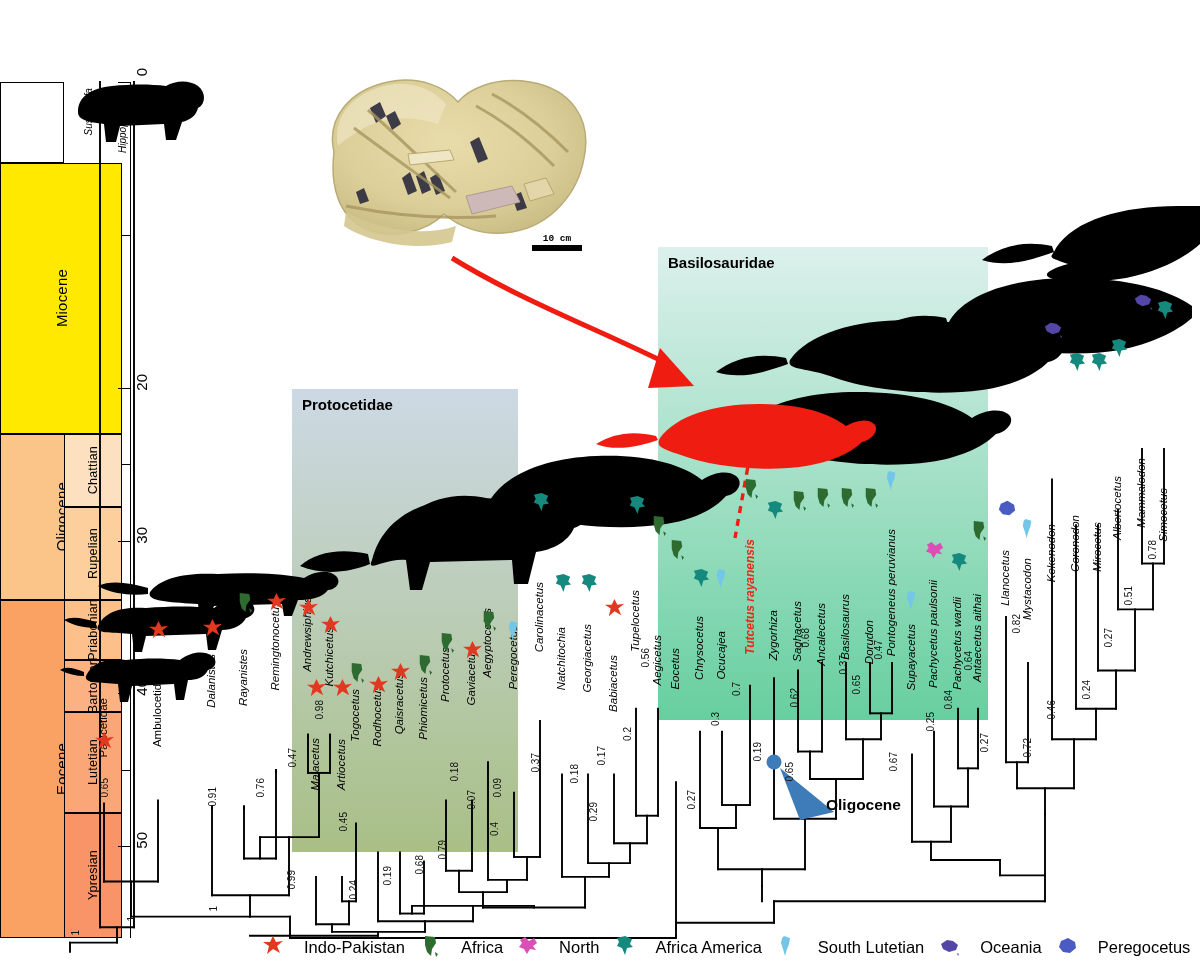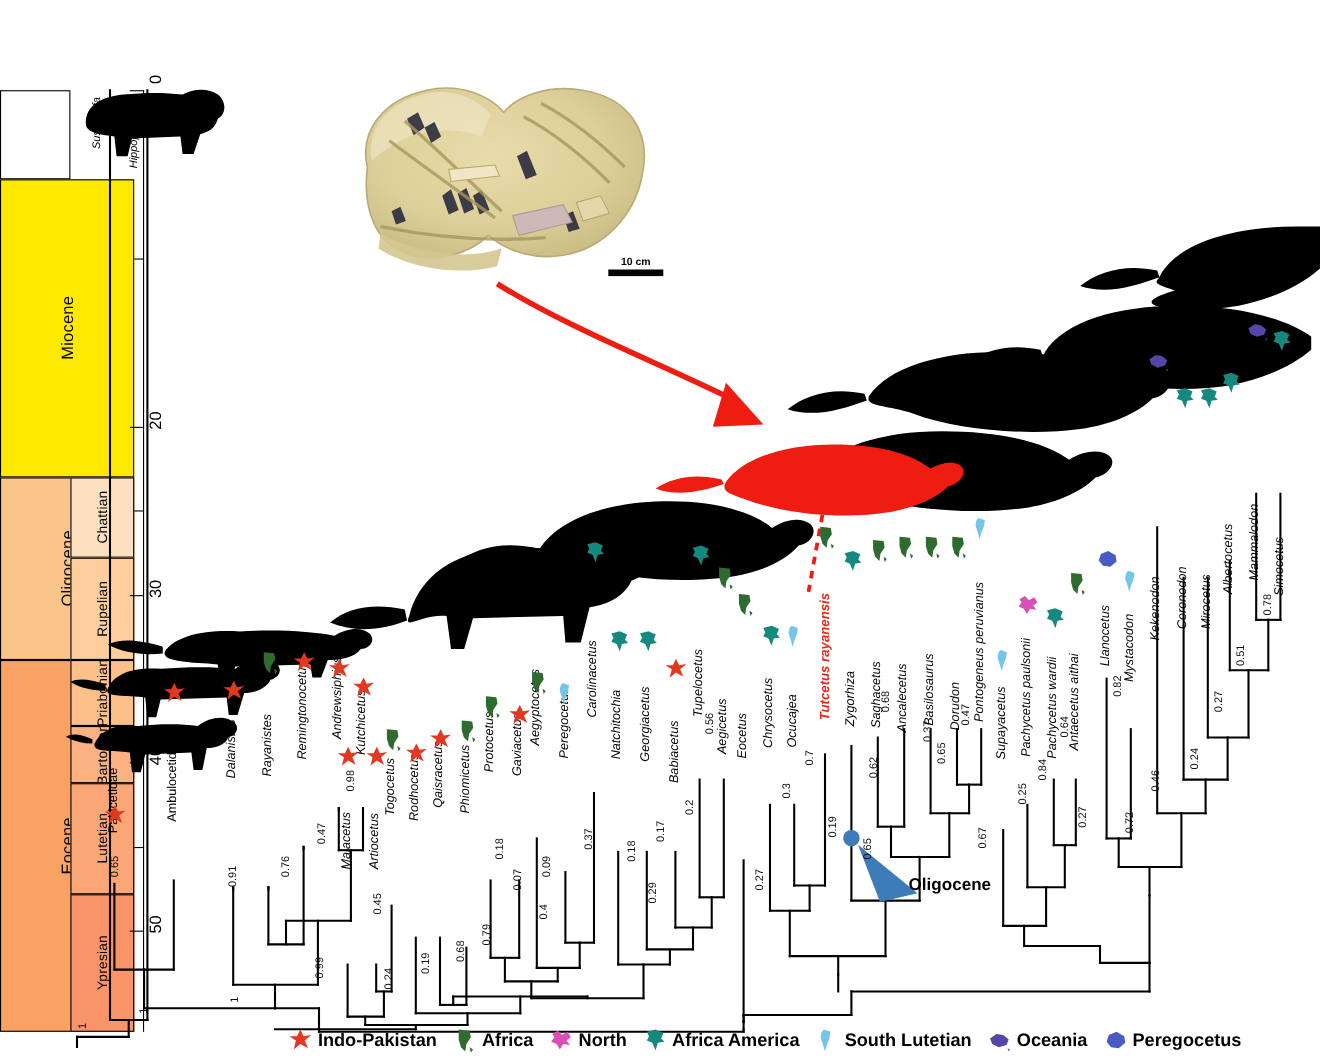--- a/index.html
+++ b/index.html
@@ -38,38 +38,44 @@
   
   .sup{position:absolute;writing-mode:vertical-rl;transform:rotate(180deg);
        font-size:10px;white-space:nowrap;color:#111;}
 
   
   .geo{position:absolute;line-height:0;}
 
   
   #legend{position:absolute;left:262px;top:930px;width:938px;height:32px;
           display:flex;align-items:center;gap:0px;}
-  .lgitem{display:flex;align-items:center;gap:5px;margin-right:14px;font-weight:bold;}
+  .lgitem{display:flex;align-items:flex-end;gap:20px;margin-right:14px;}
   .lgitem .lab{font-size:16.5px;white-space:nowrap;}
 
   
   #fossil{position:absolute;left:316px;top:66px;width:282px;height:186px;}
-  #scalebar{position:absolute;left:553px;top:233px;width:50px;}
+  #scalebar{position:absolute;left:532px;top:233px;width:50px;font-family:Liberation Mono, monospace;}
   #scalebar .sbtxt{font-size:9.5px;font-weight:bold;text-align:center;}
   #scalebar .sbbar{height:6px;background:#000;margin-top:1px;}
 
   
   #pelag-label{position:absolute;left:826px;top:796px;font-size:15.5px;
                font-weight:bold;white-space:nowrap;}
 </style>
 </head>
 <body>
 
 <div id="stage">
 
+    <div class="cladebox" style="left: 658px; top: 247px; width: 330px; height: 473px; background: linear-gradient(rgb(220, 240, 236) 0%, rgb(103, 207, 159) 100%);">
+      <div class="ctitle">Basilosauridae</div>
+    </div>
+    <div class="cladebox" style="left: 292px; top: 389px; width: 226px; height: 463px; background: linear-gradient(rgb(204, 217, 228) 0%, rgb(169, 191, 134) 100%);">
+      <div class="ctitle">Protocetidae</div>
+    </div>
   <div id="geocolumn">
       <div class="gcol" style="left: 0px; top: 82px; width: 64px; height: 81.0143px; background: rgb(255, 255, 255);"></div>
       <div class="gcol" style="left: 0px; top: 163.014px; width: 122px; height: 270.557px; background: rgb(255, 233, 0);">
         <span>Miocene</span>
       </div>
       <div class="gcol" style="left: 0px; top: 433.571px; width: 122px; height: 166.614px; background: rgb(251, 197, 138);">
         <span>Oligocene</span>
       </div>
       <div class="gcol" style="left: 0px; top: 600.186px; width: 122px; height: 337.814px; background: rgb(250, 162, 100);">
         <span>Eocene</span>

